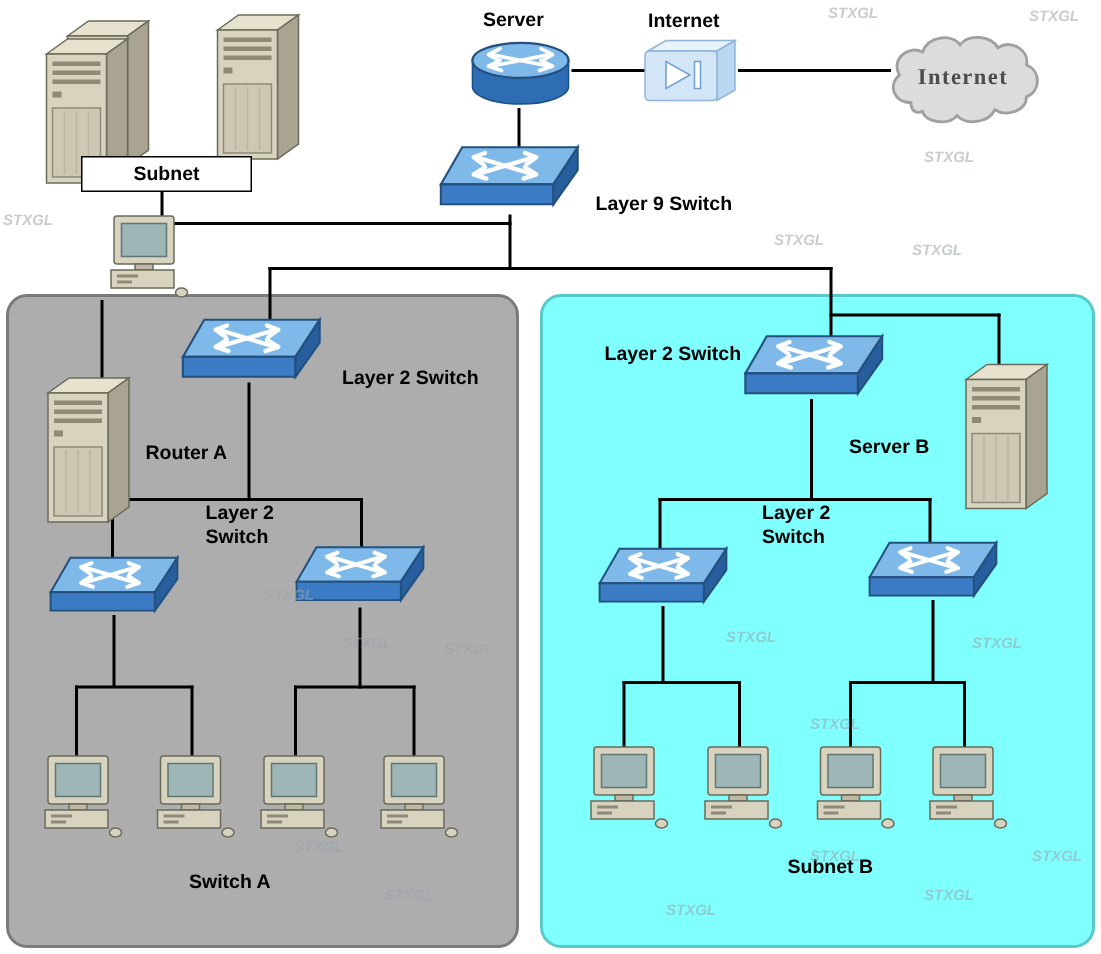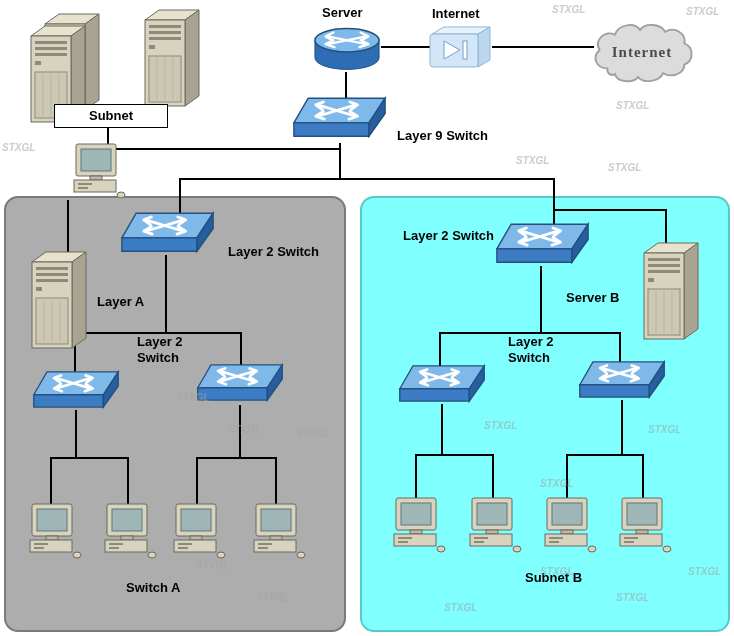--- a/index.html
+++ b/index.html
@@ -163,21 +163,21 @@
     </svg>
 
   <svg class="icon" style="left:120px;top:211px" width="95" height="50">
       <use href="#sym-switch"></use>
     </svg>
   <span class="lbl" style="left:228px;top:244px">Layer 2 Switch</span>
 
   <svg class="icon" style="left:28px;top:250px" width="60" height="100">
       <use href="#sym-server"></use>
     </svg>
-  <span class="lbl" style="left:97px;top:294px">Layer A</span>
+  <span class="lbl" style="left:97px;top:294px">Router A</span>
 
   <span class="lbl" style="left:137px;top:334px">Layer 2
 Switch</span>
   <svg class="icon" style="left:32px;top:370px" width="88" height="46">
       <use href="#sym-switch"></use>
     </svg>
   <svg class="icon" style="left:196px;top:363px" width="88" height="46">
       <use href="#sym-switch"></use>
     </svg>
 

